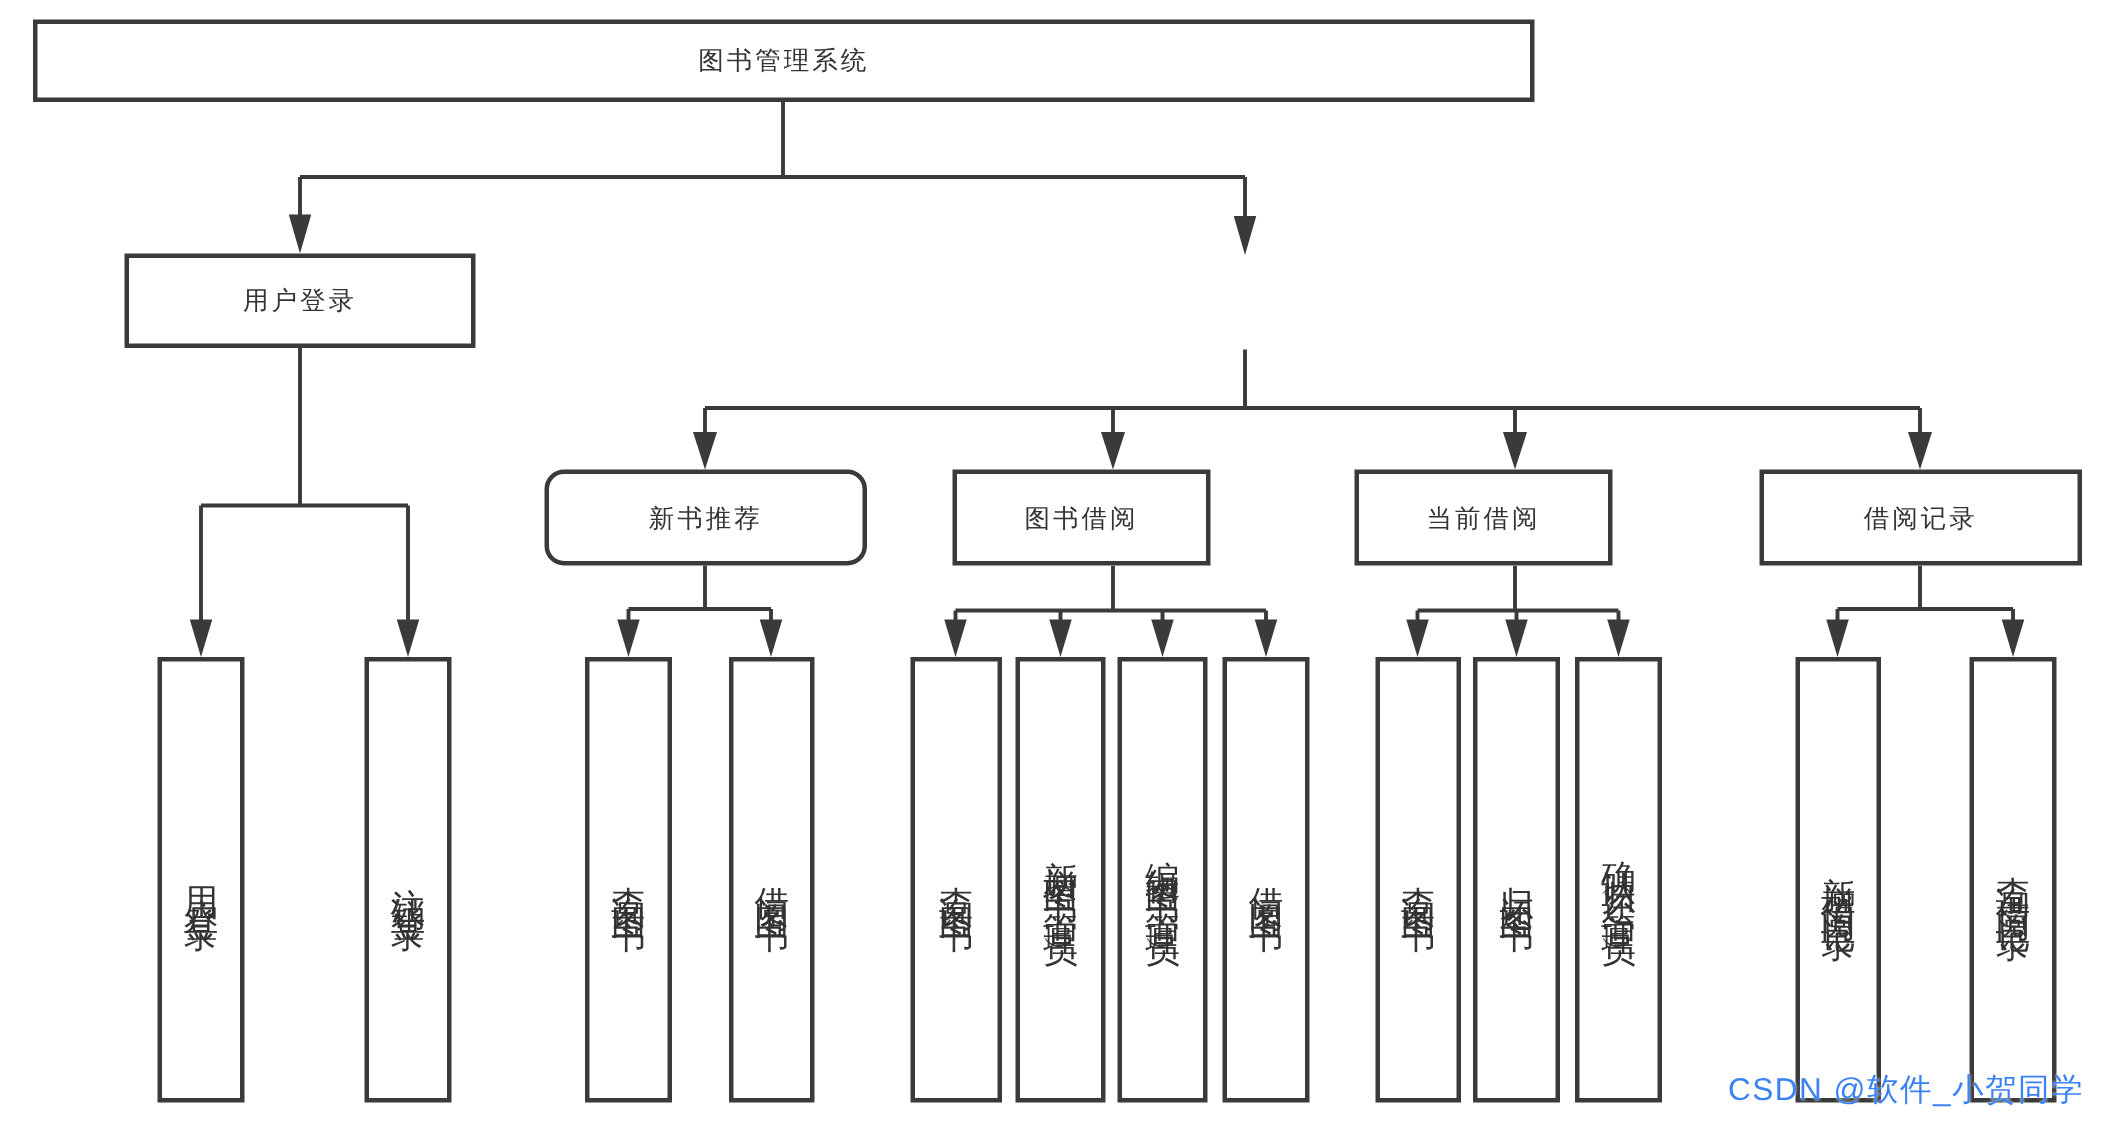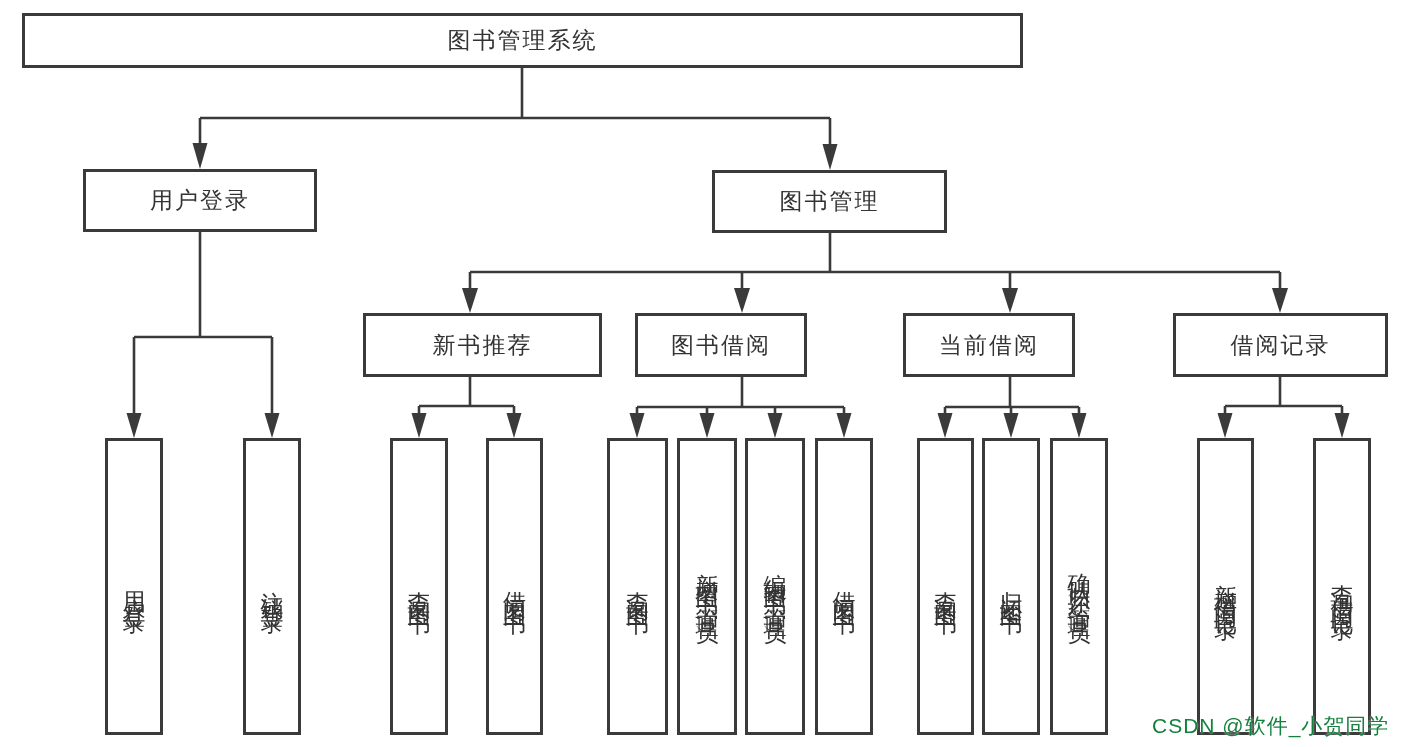--- a/index.html
+++ b/index.html
@@ -24,39 +24,39 @@
   .box {
     position: absolute;
     box-sizing: border-box;
     border: 3px solid #3a3a3a;
     background: #ffffff;
     display: flex;
     align-items: center;
     justify-content: center;
   }
   .hlabel {
-    font-size: 23px;
+    font-size: 17px;
     letter-spacing: 2px;
     color: #333333;
     white-space: nowrap;
   }
   .vlabel {
     writing-mode: vertical-rl;
     text-orientation: mixed;
     font-size: 23px;
     letter-spacing: 7px;
     line-height: 1;
     color: #333333;
     white-space: nowrap;
   }
   
   .n-root     { left: 22px;   top: 13px;  width: 1001px; height: 55px; }
   .n-login    { left: 83px;   top: 169px; width: 234px;  height: 63px; }
   .n-mgmt     { left: 712px;  top: 170px; width: 235px;  height: 63px; }
-  .n-newbook  { left: 363px;  top: 313px; width: 239px;  height: 64px; }
+  .n-newbook  { left: 363px;  top: 313px; width: 215px;  height: 64px; border-radius: 13px; }
   .n-borrow   { left: 635px;  top: 313px; width: 172px;  height: 64px; }
   .n-current  { left: 903px;  top: 313px; width: 172px;  height: 64px; }
   .n-records  { left: 1173px; top: 313px; width: 215px;  height: 64px; }
   .leaf { top: 438px; height: 297px; }
   .l1  { left: 105px;  width: 58px; }
   .l2  { left: 243px;  width: 58px; }
   .l3  { left: 390px;  width: 58px; }
   .l4  { left: 486px;  width: 57px; }
   .l5  { left: 607px;  width: 61px; }
   .l6  { left: 677px;  width: 60px; }
@@ -66,21 +66,21 @@
   .l10 { left: 982px;  width: 58px; }
   .l11 { left: 1050px; width: 58px; }
   .l12 { left: 1197px; width: 57px; }
   .l13 { left: 1313px; width: 58px; }
   #watermark {
     position: absolute;
     left: 1152px;
     top: 712px;
     font-size: 21px;
     letter-spacing: 1px;
-    color: #15803d;
+    color: #3b82f6;
     white-space: nowrap;
     text-shadow: 0 0 2px #ffffff;
   }
 </style>
 </head>
 <body>
 
 <div id="stage">
 
   <svg id="connectors" viewBox="0 0 1405 747" xmlns="http://www.w3.org/2000/svg">
@@ -149,23 +149,20 @@
     </g>
   </svg>
 
   <div class="box n-root">
     <span class="hlabel">图书管理系统</span>
   </div>
 
   <div class="box n-login">
     <span class="hlabel">用户登录</span>
   </div>
-  <div class="box n-mgmt">
-    <span class="hlabel">图书管理</span>
-  </div>
 
   <div class="box n-newbook">
     <span class="hlabel">新书推荐</span>
   </div>
   <div class="box n-borrow">
     <span class="hlabel">图书借阅</span>
   </div>
   <div class="box n-current">
     <span class="hlabel">当前借阅</span>
   </div>

